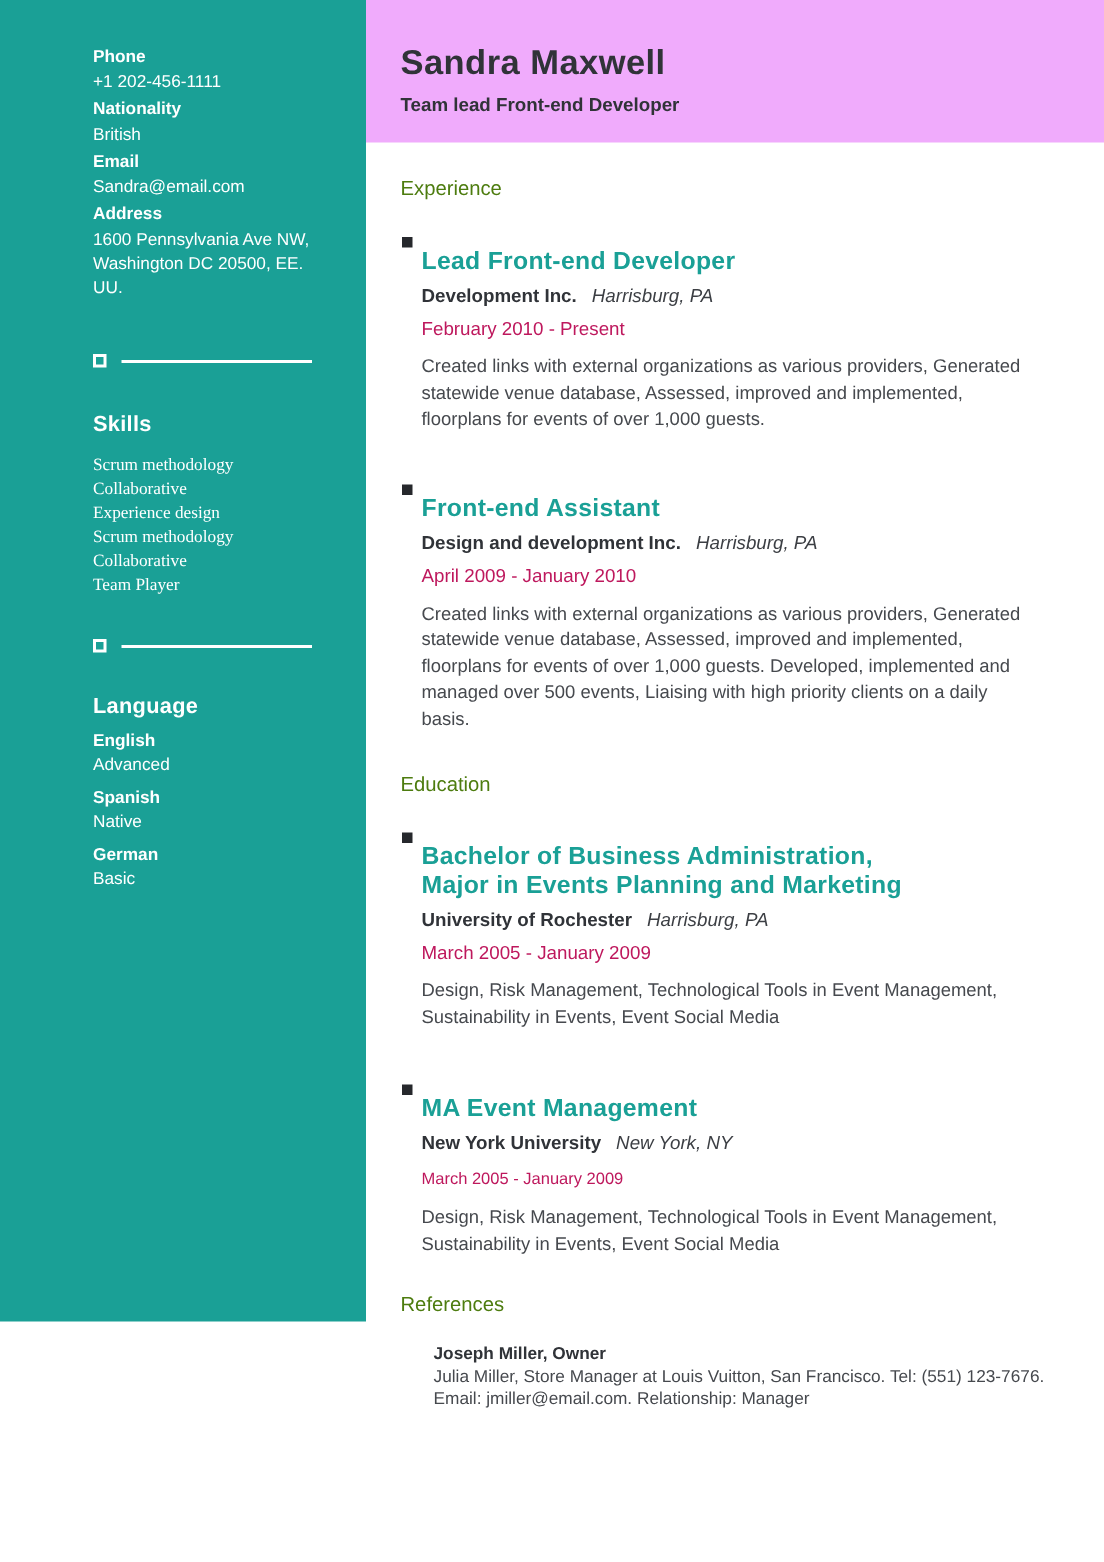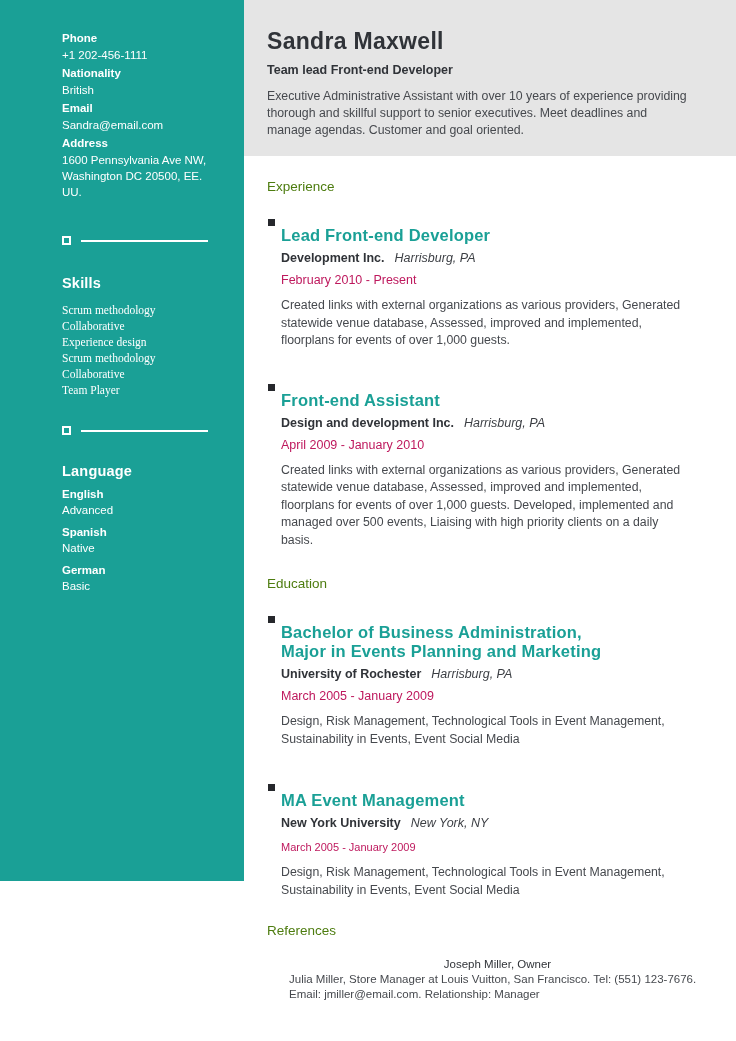--- a/index.html
+++ b/index.html
@@ -27,21 +27,21 @@
   .skills-list { margin-top: 10px; font-family: Liberation Serif, serif; }
   .skill-item { font-size: 11.5px; line-height: 16px; }
   .lang-list { margin-top: 6px; }
   .lang-item { margin-top: 6px; }
   .lang-name { font-size: 11.5px; font-weight: bold; line-height: 16px; }
   .lang-level { font-size: 11.5px; line-height: 16px; }
 
   
   .main { flex: 1; background: #ffffff; }
   .header {
-    background: #e5e5e5;
+    background: #f0abfc;
     padding: 28px 40px 17px 23px;
   }
   .name { font-size: 23px; font-weight: bold; color: #303338; line-height: 26px; letter-spacing: 0.3px; }
   .job-title { font-size: 12.5px; font-weight: bold; color: #303338; margin-top: 9px; line-height: 15px; }
   .summary { font-size: 12.3px; color: #46494E; margin-top: 10px; line-height: 17px; white-space: pre-line; }
 
   .content { padding: 0 30px 0 23px; }
   .section-label { font-size: 13.5px; color: #4d7c0f; line-height: 16px; }
   .label-experience { margin-top: 23px; }
   .label-education { margin-top: 27px; }
@@ -55,21 +55,21 @@
   .entry-body { margin-left: 14px; }
   .entry-title { font-size: 16.5px; font-weight: bold; color: #1AA096; line-height: 19px; white-space: pre-line; letter-spacing: 0.2px; }
   .entry-company-row { margin-top: 6px; font-size: 12.5px; line-height: 15px; color: #303338; }
   .entry-company { font-weight: bold; }
   .entry-location { font-style: italic; margin-left: 10px; color: #3C3F44; }
   .entry-date { margin-top: 7px; font-size: 12.5px; line-height: 15px; color: #be185d; }
   .entry-date-sm { font-size: 11px; margin-top: 9px; }
   .entry-desc { margin-top: 9px; font-size: 12.3px; line-height: 17.5px; color: #46494E; white-space: pre-line; }
 
   .reference-entry { margin-top: 18px; margin-left: 22px; }
-  .reference-name { font-size: 11.5px; font-weight: normal; color: #303338; line-height: 14px; text-align: center; }
+  .reference-name { font-size: 11.5px; font-weight: bold; color: #303338; line-height: 14px; }
   .reference-details { font-size: 11.5px; color: #46494E; line-height: 15px; margin-top: 1px; white-space: pre-line; }
 </style>
 </head>
 <body>
 
 <div class="page">
 
   <aside class="sidebar">
 
     <div>
@@ -127,23 +127,20 @@
         <div class="lang-level">Basic</div>
       </div>
     </div>
   </aside>
 
   <main class="main">
 
     <header class="header">
       <div class="name">Sandra Maxwell</div>
       <div class="job-title">Team lead Front-end Developer</div>
-      <div class="summary">Executive Administrative Assistant with over 10 years of experience providing
-thorough and skillful support to senior executives. Meet deadlines and
-manage agendas. Customer and goal oriented.</div>
     </header>
 
     <div class="content">
 
       <div class="section-label label-experience">Experience</div>
 
       <div class="entry entry-first">
         <span class="bullet"></span>
         <div class="entry-body">
           <div class="entry-title">Lead Front-end Developer</div>

